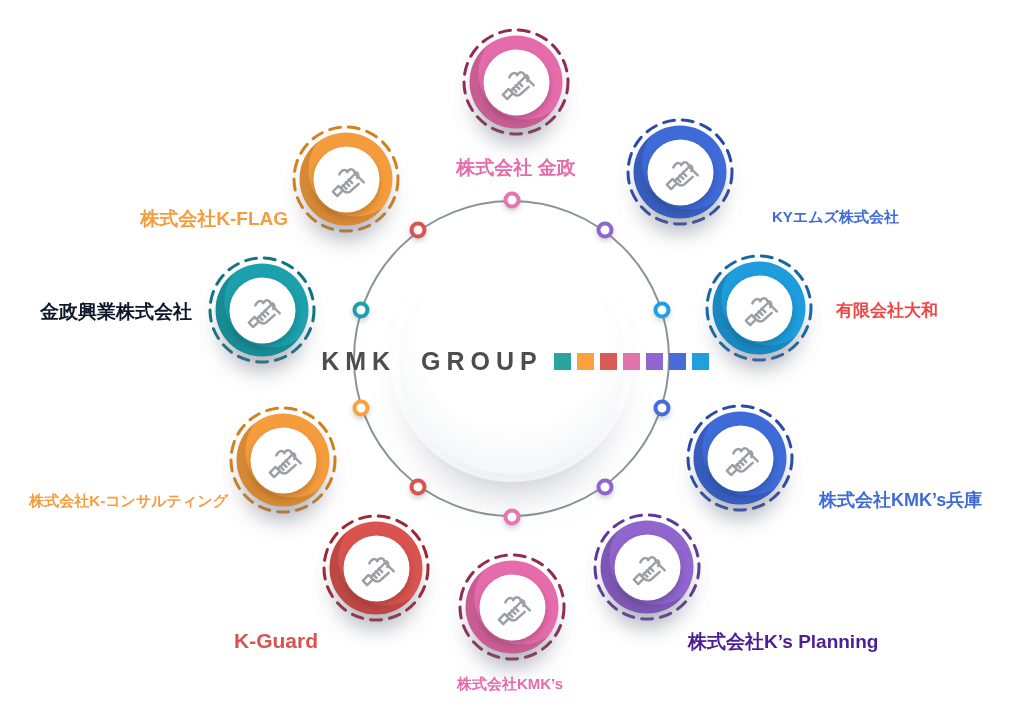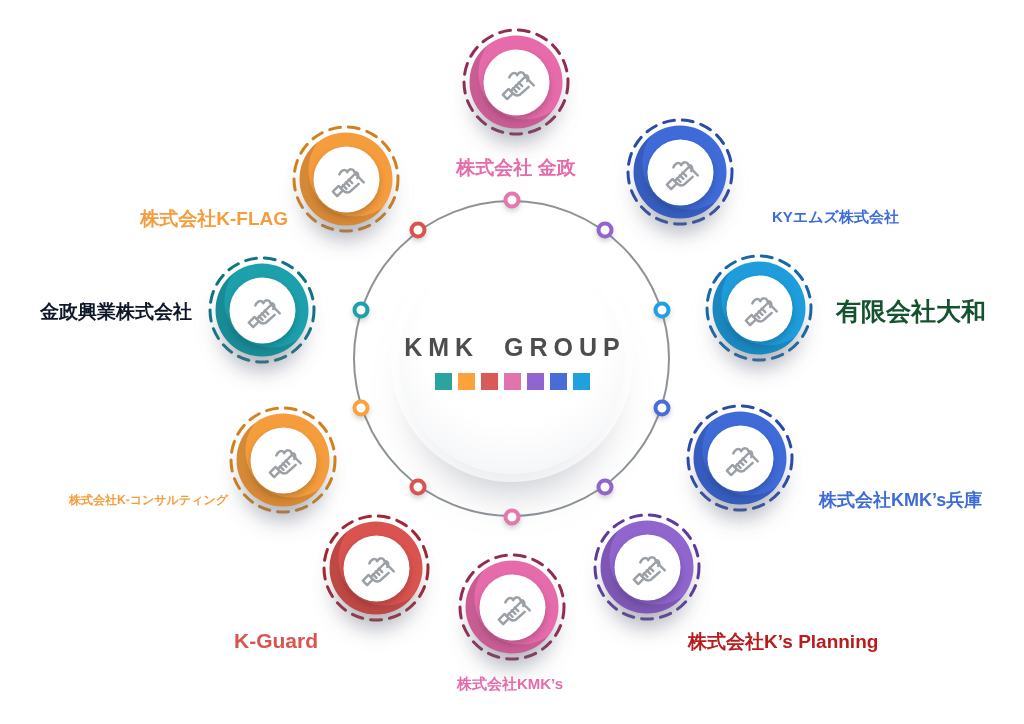--- a/index.html
+++ b/index.html
@@ -15,21 +15,21 @@
   .ring {
     position:absolute; left:353px; top:200px; width:317px; height:317px;
     border:2px solid #8d9297; border-radius:50%;
   }
 
   
   .center-circle {
     position:absolute; left:399px; top:248px; width:226px; height:226px; border-radius:50%;
     background:radial-gradient(circle at 50% 38%, #ffffff 50%, #f4f5f7 82%, #eaecef 100%);
     box-shadow:0 0 0 8px rgba(255,255,255,.65), 0 34px 42px -20px rgba(125,130,145,.5);
-    display:flex; flex-direction:column; align-items:center; justify-content:center; gap:11px;
+    display:flex; flex-direction:row; align-items:center; justify-content:center; gap:11px;
   }
   .center-title {
     font-size:25px; font-weight:bold; color:#4d4d4d;
     letter-spacing:6px; word-spacing:12px; text-indent:6px; white-space:nowrap;
   }
   .palette { display:flex; gap:6px; }
   .palette .sq { width:17px; height:17px; }
 
   
   .dot {
@@ -142,21 +142,21 @@
                 <path d="M13 49 L21 41 L27 47 L19 55 Z"></path>
                 <path d="M24 44 L44 24 L56 36"></path>
                 <path d="M27 47 C31 51 36 51 39 47 L49 38"></path>
                 <path d="M27 40 L32 45 M31 36 L36 41 M35 32 L40 37"></path>
                 <path d="M22 25 C25 18 31 17 33 22 C36 16 42 17 43 22 C48 21 50 26 47 30"></path>
               </g>
             </svg>
           </div>
         </div>
       </div>
-      <div class="node-label anchor-left" style="color: #14532d; font-size: 25px; top: 311px; left: 836px;">有限会社大和</div>
+      <div class="node-label anchor-left" style="color: #ef4444; font-size: 17px; top: 311px; left: 836px;">有限会社大和</div>
       <div class="node" style="left: 740px; top: 458px; --c: #3f6bd9;">
         <svg class="dashring" width="110" height="110" viewBox="0 0 110 110">
           <circle cx="55" cy="55" r="52" fill="none" stroke="#2a4ba8" stroke-width="3" stroke-dasharray="11 8" stroke-linecap="round"></circle>
         </svg>
         <div class="node-ring">
           <div class="node-inner">
             <svg width="46" height="46" viewBox="0 0 64 64">
               <g fill="none" stroke="#9aa0a6" stroke-width="3.4" stroke-linecap="round" stroke-linejoin="round">
                 <path d="M13 49 L21 41 L27 47 L19 55 Z"></path>
                 <path d="M24 44 L44 24 L56 36"></path>
@@ -180,21 +180,21 @@
                 <path d="M13 49 L21 41 L27 47 L19 55 Z"></path>
                 <path d="M24 44 L44 24 L56 36"></path>
                 <path d="M27 47 C31 51 36 51 39 47 L49 38"></path>
                 <path d="M27 40 L32 45 M31 36 L36 41 M35 32 L40 37"></path>
                 <path d="M22 25 C25 18 31 17 33 22 C36 16 42 17 43 22 C48 21 50 26 47 30"></path>
               </g>
             </svg>
           </div>
         </div>
       </div>
-      <div class="node-label anchor-left" style="color: #b91c1c; font-size: 19px; top: 642px; left: 688px;">株式会社K’s Planning</div>
+      <div class="node-label anchor-left" style="color: #4c1d95; font-size: 19px; top: 642px; left: 688px;">株式会社K’s Planning</div>
       <div class="node" style="left: 512px; top: 607px; --c: #e66bab;">
         <svg class="dashring" width="110" height="110" viewBox="0 0 110 110">
           <circle cx="55" cy="55" r="52" fill="none" stroke="#8f2d55" stroke-width="3" stroke-dasharray="11 8" stroke-linecap="round"></circle>
         </svg>
         <div class="node-ring">
           <div class="node-inner">
             <svg width="46" height="46" viewBox="0 0 64 64">
               <g fill="none" stroke="#9aa0a6" stroke-width="3.4" stroke-linecap="round" stroke-linejoin="round">
                 <path d="M13 49 L21 41 L27 47 L19 55 Z"></path>
                 <path d="M24 44 L44 24 L56 36"></path>
@@ -237,21 +237,21 @@
                 <path d="M13 49 L21 41 L27 47 L19 55 Z"></path>
                 <path d="M24 44 L44 24 L56 36"></path>
                 <path d="M27 47 C31 51 36 51 39 47 L49 38"></path>
                 <path d="M27 40 L32 45 M31 36 L36 41 M35 32 L40 37"></path>
                 <path d="M22 25 C25 18 31 17 33 22 C36 16 42 17 43 22 C48 21 50 26 47 30"></path>
               </g>
             </svg>
           </div>
         </div>
       </div>
-      <div class="node-label anchor-right" style="color: rgb(245, 157, 61); font-size: 12px; top: 501px; right: 796px;">株式会社K-コンサルティング</div>
+      <div class="node-label anchor-right" style="color: rgb(245, 157, 61); font-size: 15px; top: 501px; right: 796px;">株式会社K-コンサルティング</div>
       <div class="node" style="left: 262px; top: 310px; --c: #1ca0ac;">
         <svg class="dashring" width="110" height="110" viewBox="0 0 110 110">
           <circle cx="55" cy="55" r="52" fill="none" stroke="#117484" stroke-width="3" stroke-dasharray="11 8" stroke-linecap="round"></circle>
         </svg>
         <div class="node-ring">
           <div class="node-inner">
             <svg width="46" height="46" viewBox="0 0 64 64">
               <g fill="none" stroke="#9aa0a6" stroke-width="3.4" stroke-linecap="round" stroke-linejoin="round">
                 <path d="M13 49 L21 41 L27 47 L19 55 Z"></path>
                 <path d="M24 44 L44 24 L56 36"></path>

